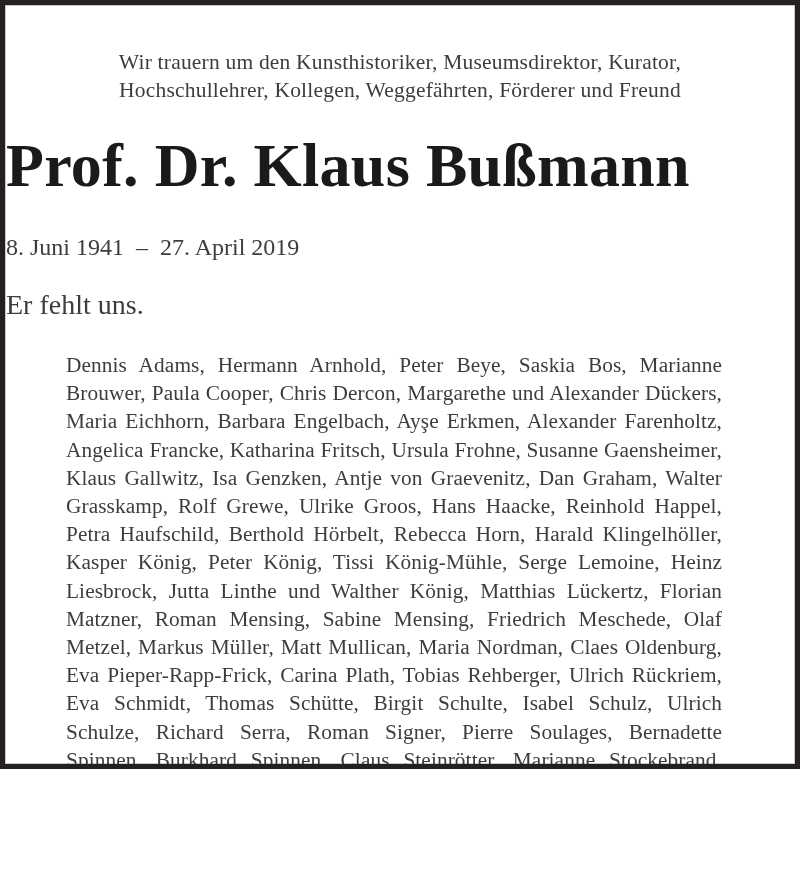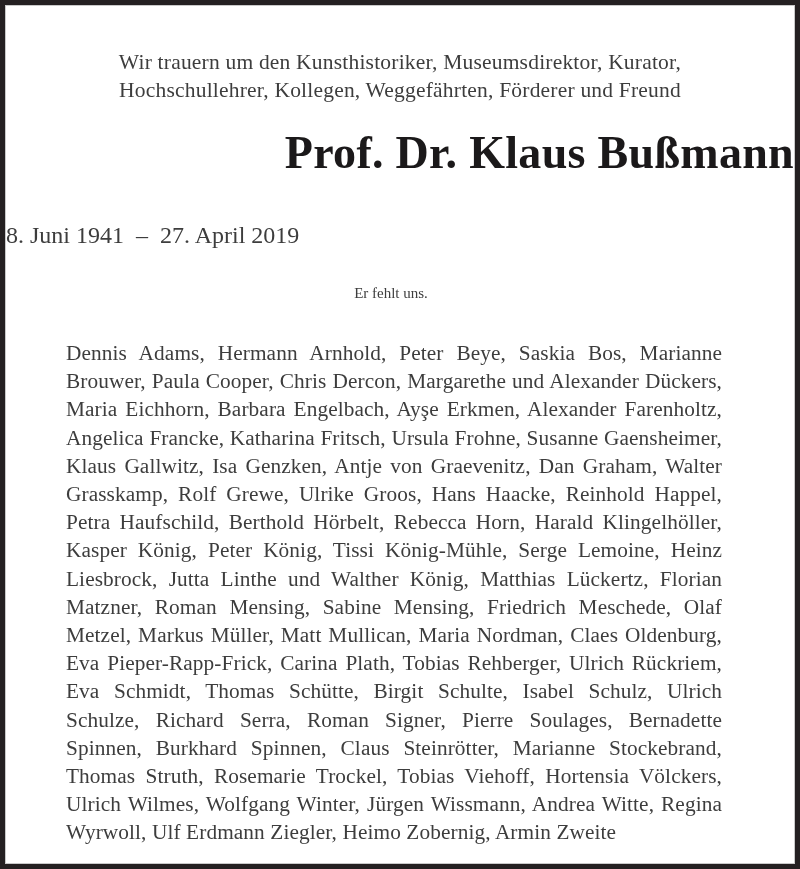--- a/index.html
+++ b/index.html
@@ -3,21 +3,21 @@
 <meta charset="utf-8">
 <style>
   html, body {
     margin: 0;
     padding: 0;
     background: #ffffff;
   }
   .page {
     position: relative;
     width: 800px;
-    height: 869px;
+    height: 769px;
     box-sizing: border-box;
     background: #ffffff;
     border: 5px solid var(--frame, #242021);
     font-family: "Liberation Serif", "DejaVu Serif", serif;
     color: var(--ink, #3d3d3d);
     overflow: hidden;
   }
   .inner {
     box-sizing: border-box;
     width: 100%;
@@ -27,38 +27,38 @@
   }
   .intro {
     margin: 0 auto;
     max-width: 630px;
     text-align: center;
     font-size: 21.5px;
     line-height: 28px;
     letter-spacing: 0.2px;
   }
   .deceased {
-    margin: 20px 0 0 0;
-    text-align: right;
-    font-size: 46px;
+    margin: 32px 0 0 0;
+    text-align: left;
+    font-size: 62px;
     line-height: 58px;
     font-weight: bold;
     color: var(--ink-strong, #1b191a);
     letter-spacing: 0.3px;
   }
   .dates {
     margin: 38px 0 0 0;
     text-align: left;
     font-size: 24px;
     line-height: 30px;
   }
   .motto {
     margin: 28px 18px 0 0;
-    text-align: center;
-    font-size: 15px;
+    text-align: left;
+    font-size: 28px;
     line-height: 30px;
   }
   .mourners {
     margin: 31px 12px 0 0;
     padding: 0 60px;
     text-align: justify;
     font-size: 21.3px;
     line-height: 28.2px;
     letter-spacing: 0.1px;
     hyphens: none;

